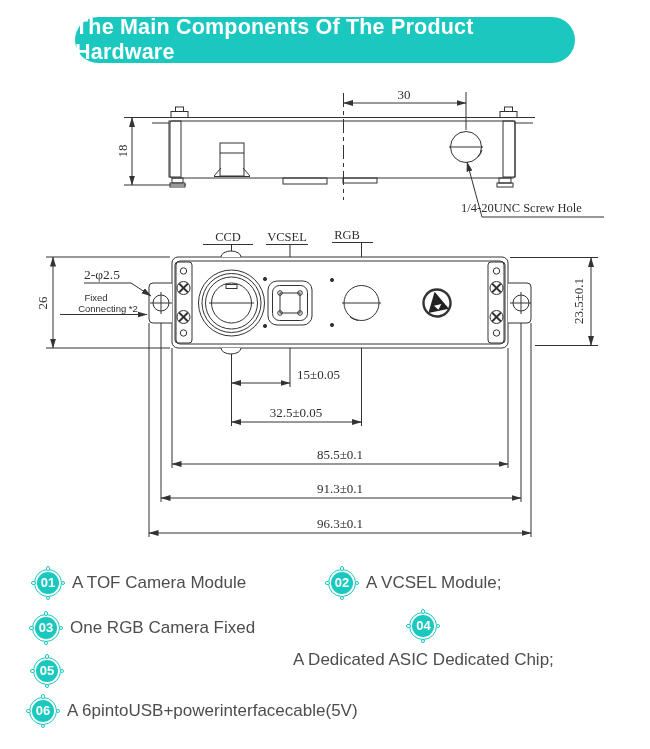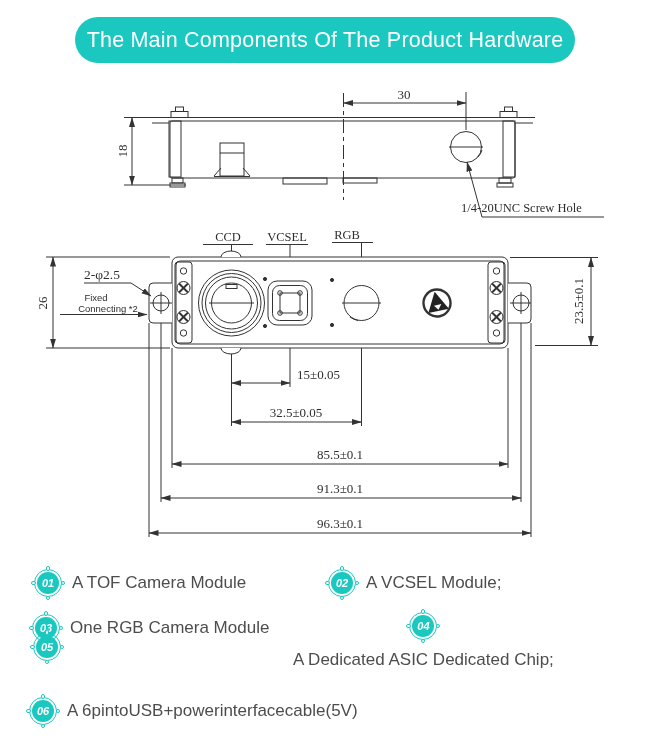--- a/index.html
+++ b/index.html
@@ -4,34 +4,34 @@
 <style>
   * { margin:0; padding:0; box-sizing:border-box; }
   body {
     width:650px; height:749px; position:relative; background:#ffffff;
     font-family:"Liberation Sans", sans-serif; overflow:hidden;
   }
   .banner {
     position:absolute; left:75px; top:17px; width:500px; height:46px;
     background:#1bc8c0; border-radius:24px;
     display:flex; align-items:center; justify-content:center;
-    color:#ffffff; font-size:21.5px; font-weight:normal; letter-spacing:0.2px;
+    color:#ffffff; font-size:21.5px; font-weight:bold; letter-spacing:0.2px;
   }
   svg.drawing { position:absolute; left:0; }
   svg text { stroke:none; fill:#2e2e2e; font-family:"Liberation Serif", serif; }
   svg text.sans { font-family:"Liberation Sans", sans-serif; }
   .comp-item {
     position:absolute; display:flex; align-items:center; gap:9px;
     color:#4d4d4d; font-size:17px; white-space:nowrap;
   }
   .badge { position:relative; width:30px; height:30px; flex:0 0 30px; }
   .badge-ring { position:absolute; inset:1px; border:1px solid #1bc8c0; border-radius:50%; }
   .badge-core {
     position:absolute; inset:4px; background:#1bc8c0; border-radius:50%;
-    color:#fff; font-size:11px; font-weight:bold; line-height:22px; text-align:center;font-style:italic;
+    color:#fff; font-size:13px; font-weight:bold; line-height:22px; text-align:center;
   }
   .bdot { position:absolute; width:4.5px; height:4.5px; background:#fff;
     border:1px solid #1bc8c0; border-radius:50%; }
   .bdot-n { top:-2px; left:12.5px; }
   .bdot-e { right:-2px; top:12.5px; }
   .bdot-s { bottom:-2px; left:12.5px; }
   .bdot-w { left:-2px; top:12.5px; }
 </style>
 </head>
 <body>
@@ -308,36 +308,36 @@
 
 <div class="comp-item" style="left:31px; top:613px;">
   <span class="badge">
     <span class="badge-ring"></span>
     <span class="bdot bdot-n"></span>
       <span class="bdot bdot-e"></span>
     <span class="bdot bdot-s"></span>
       <span class="bdot bdot-w"></span>
     <span class="badge-core">03</span>
   </span>
-  <span>One RGB Camera Module</span>
+  <span>One RGB Camera Fixed</span>
 </div>
 
 <div class="comp-item" style="left:293px; top:611px;flex-direction:column;">
   <span class="badge">
     <span class="badge-ring"></span>
     <span class="bdot bdot-n"></span>
       <span class="bdot bdot-e"></span>
     <span class="bdot bdot-s"></span>
       <span class="bdot bdot-w"></span>
     <span class="badge-core">04</span>
   </span>
   <span>A Dedicated ASIC Dedicated Chip;</span>
 </div>
 
-<div class="comp-item" style="left:32px; top:632px;justify-content:space-between;">
+<div class="comp-item" style="left:32px; top:656px;justify-content:space-between;">
   <span class="badge">
     <span class="badge-ring"></span>
     <span class="bdot bdot-n"></span>
       <span class="bdot bdot-e"></span>
     <span class="bdot bdot-s"></span>
       <span class="bdot bdot-w"></span>
     <span class="badge-core">05</span>
   </span>
 </div>
 

